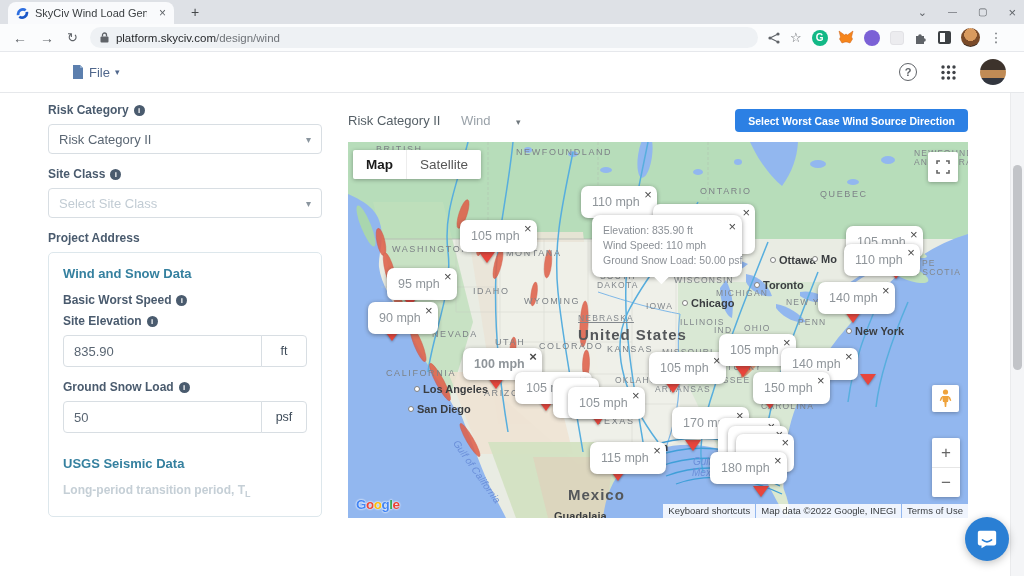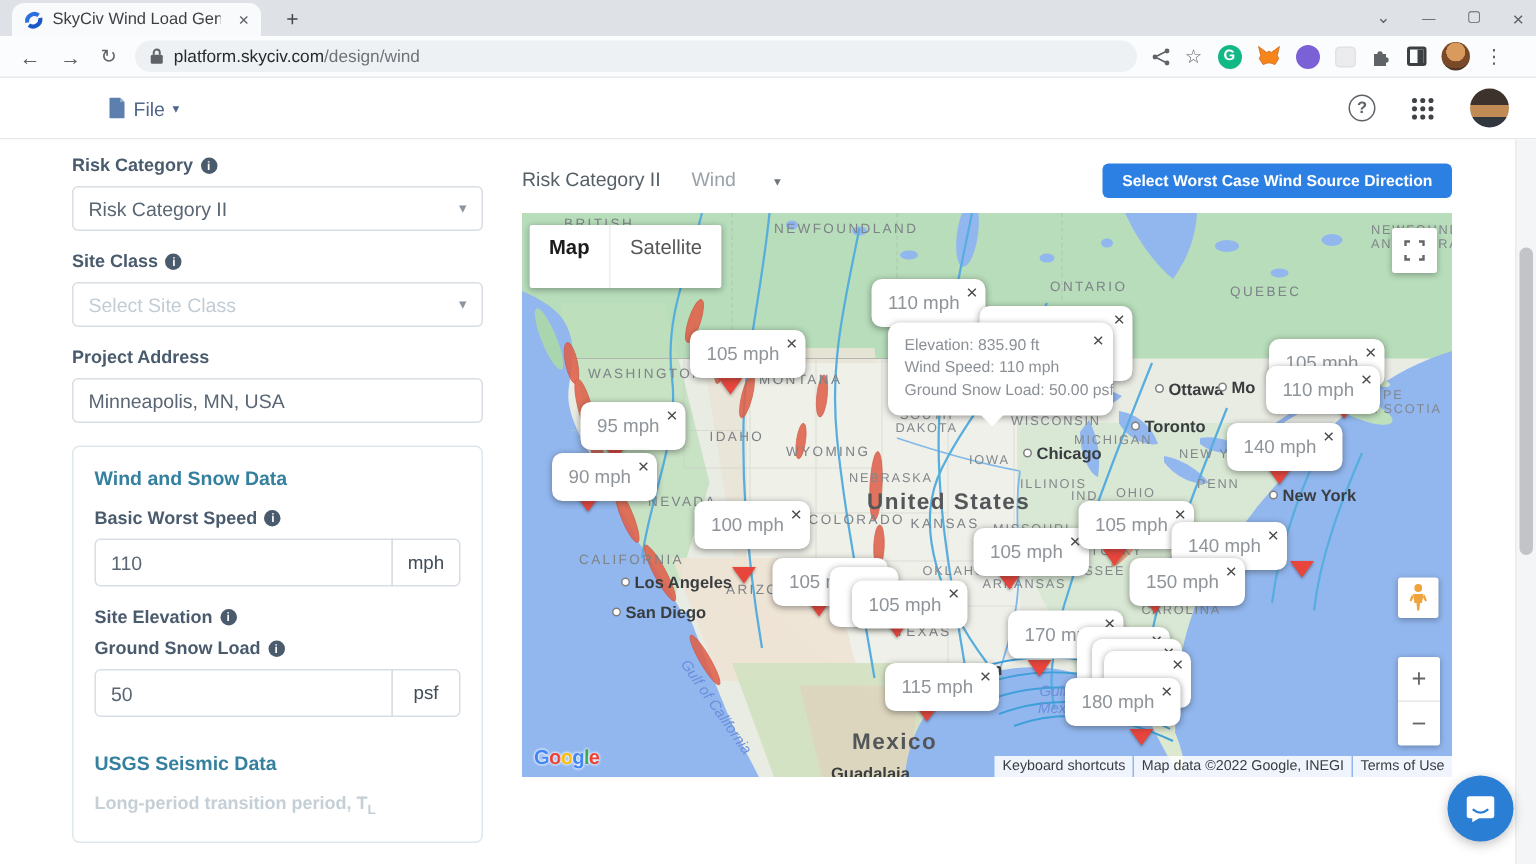--- a/index.html
+++ b/index.html
@@ -87,21 +87,21 @@
   .mk { position:absolute; background:#fff; border-radius:7px; box-shadow:0 1px 4px rgba(40,40,40,.45); padding:9px 17px 9px 11px; font-size:12.5px; color:#8f959a; white-space:nowrap; }
   .mk .x { position:absolute; top:2px; right:5px; font-size:13px; color:#4a4a4a; line-height:1; }
   .mk.blank { padding:0; }
 
   .gm-tip { position:absolute; left:244px; top:73px; width:150px; background:#fff; border-radius:8px; box-shadow:0 1px 5px rgba(0,0,0,.4); padding:8px 16px 8px 11px; font-size:10.5px; color:#8b9096; line-height:1.45; z-index:5; }
   .gm-tip::after { content:""; position:absolute; left:64px; bottom:-5px; width:11px; height:11px; background:#fff; transform:rotate(45deg); }
   .gm-tip .x { position:absolute; top:3px; right:6px; font-size:13px; color:#4a4a4a; }
   .gm-tip div { white-space:nowrap; }
 
   .gmt { position:absolute; left:5px; top:8px; display:flex; box-shadow:0 1px 4px rgba(0,0,0,.3); border-radius:2px; overflow:hidden; z-index:6; }
-  .gmt .b { background:#fff; height:42px; line-height:29px; padding:0 13px; font-size:13.5px; color:#565656; }
+  .gmt .b { background:#fff; height:29px; line-height:29px; padding:0 13px; font-size:13.5px; color:#565656; }
   .gmt .b.sel { font-weight:bold; color:#1b1b1b; }
   .gmt .b + .b { border-left:1px solid #ededed; }
   .fsbtn { position:absolute; right:10px; top:10px; width:30px; height:30px; background:#fff; border-radius:2px; box-shadow:0 1px 4px rgba(0,0,0,.3); display:flex; align-items:center; justify-content:center; z-index:6; }
   .pegman { position:absolute; right:9px; top:243px; width:27px; height:27px; background:#fff; border-radius:2px; box-shadow:0 1px 4px rgba(0,0,0,.3); display:flex; align-items:center; justify-content:center; z-index:6; }
   .zoomctl { position:absolute; right:8px; top:296px; width:28px; height:59px; background:#fff; border-radius:2px; box-shadow:0 1px 4px rgba(0,0,0,.3); z-index:6; display:flex; flex-direction:column; }
   .zoomctl span { flex:1; font-size:17px; color:#666; text-align:center; line-height:29px; }
   .zoomctl .zi { border-bottom:1px solid #e6e6e6; }
 
   .glogo { position:absolute; left:8px; bottom:6px; font-size:13.5px; font-weight:bold; letter-spacing:-0.5px; text-shadow:0 0 2px #fff,0 0 2px #fff; z-index:6; }
   .attrib { position:absolute; right:0; bottom:0; display:flex; z-index:6; font-size:9.5px; color:#3a3d40; }
@@ -221,38 +221,37 @@
           <i class="info-i">i</i>
         </div>
       <div class="selbox ph">
           <span>Select Site Class</span>
           <span class="caret">▾</span>
         </div>
 
       <div class="flabel">
           <span>Project Address</span>
         </div>
-      <input class="txtin" readonly="" value="Minneapolis, MN, USA" style="">
 
       <div class="card">
         <div class="sect-h">Wind and Snow Data</div>
 
         <div class="flabel">
             <span>Basic Worst Speed</span>
             <i class="info-i">i</i>
           </div>
-        <div class="igroup">
-          <input readonly="" value="110" style="">
-          <span class="unit">mph</span>
-        </div>
 
         <div class="flabel">
             <span>Site Elevation</span>
             <i class="info-i">i</i>
           </div>
+        <div class="igroup">
+          <input readonly="" value="835.90" style="">
+          <span class="unit">ft</span>
+        </div>
 
         <div class="flabel">
             <span>Ground Snow Load</span>
             <i class="info-i">i</i>
           </div>
         <div class="igroup">
           <input readonly="" value="50" style="">
           <span class="unit">psf</span>
         </div>
 
@@ -380,21 +379,21 @@
           <span class="gl st" style="left: 352px; top: 44px;">ONTARIO</span>
           <span class="gl st" style="left: 472px; top: 47px;">QUEBEC</span>
           <span class="gl st2" style="left: 566px; top: 6px;">NEWFOUNDLAND</span>
           <span class="gl st2" style="left: 566px; top: 15px;">AND LABRADOR</span>
           <span class="gl st" style="left: 44px; top: 102px;">WASHINGTON</span>
           <span class="gl st" style="left: 158px; top: 106px;">MONTANA</span>
           <span class="gl st" style="left: 125px; top: 144px;">IDAHO</span>
           <span class="gl st" style="left: 176px; top: 154px;">WYOMING</span>
           <span class="gl st2" style="left: 252px; top: 129px;">SOUTH</span>
           <span class="gl st2" style="left: 249px; top: 138px;">DAKOTA</span>
-          <span class="gl st2" style="left: 218px; top: 171px;">NEBRASKA</span>
+          <span class="gl st2" style="left: 230px; top: 171px; text-decoration: underline;">NEBRASKA</span>
           <span class="gl st2" style="left: 326px; top: 133px;">WISCONSIN</span>
           <span class="gl st2" style="left: 368px; top: 146px;">MICHIGAN</span>
           <span class="gl st2" style="left: 298px; top: 159px;">IOWA</span>
           <span class="gl st2" style="left: 332px; top: 175px;">ILLINOIS</span>
           <span class="gl st2" style="left: 314px; top: 205px;">MISSOURI</span>
           <span class="gl st" style="left: 84px; top: 187px;">NEVADA</span>
           <span class="gl st" style="left: 147px; top: 195px;">UTAH</span>
           <span class="gl st" style="left: 191px; top: 199px;">COLORADO</span>
           <span class="gl st" style="left: 259px; top: 202px;">KANSAS</span>
           <span class="gl st2" style="left: 267px; top: 233px;">OKLAHOMA</span>
@@ -447,21 +446,21 @@
           <div class="pin" style="left: 497px; top: 170px;"></div>
         </div>
       <div class="mks">
           <div class="mk" style="left: 233px; top: 44px;"><span>110 mph</span><span class="x">×</span></div>
           <div class="mk blank" style="left: 305px; top: 62px; width: 102px; height: 50px;">
             <span class="x">×</span>
           </div>
           <div class="mk" style="left: 112px; top: 78px;"><span>105 mph</span><span class="x">×</span></div>
           <div class="mk" style="left: 39px; top: 126px;"><span>95 mph</span><span class="x">×</span></div>
           <div class="mk" style="left: 20px; top: 160px;"><span>90 mph</span><span class="x">×</span></div>
-          <div class="mk" style="left: 115px; top: 192px;"><span>100 mph</span><span class="x">×</span></div>
+          <div class="mk" style="left: 115px; top: 206px; font-weight: bold;"><span>100 mph</span><span class="x">×</span></div>
           <div class="mk" style="left: 167px; top: 230px;"><span>105 mph</span><span class="x">×</span></div>
           <div class="mk blank" style="left: 205px; top: 236px; width: 46px; height: 40px;"></div>
           <div class="mk" style="left: 220px; top: 245px;"><span>105 mph</span><span class="x">×</span></div>
           <div class="mk" style="left: 242px; top: 300px;"><span>115 mph</span><span class="x">×</span></div>
           <div class="mk" style="left: 301px; top: 210px;"><span>105 mph</span><span class="x">×</span></div>
           <div class="mk" style="left: 371px; top: 192px;"><span>105 mph</span><span class="x">×</span></div>
           <div class="mk" style="left: 433px; top: 206px;"><span>140 mph</span><span class="x">×</span></div>
           <div class="mk" style="left: 405px; top: 230px;"><span>150 mph</span><span class="x">×</span></div>
           <div class="mk" style="left: 324px; top: 265px;"><span>170 mph</span><span class="x">×</span></div>
           <div class="mk blank" style="left: 370px; top: 276px; width: 62px; height: 42px;">

